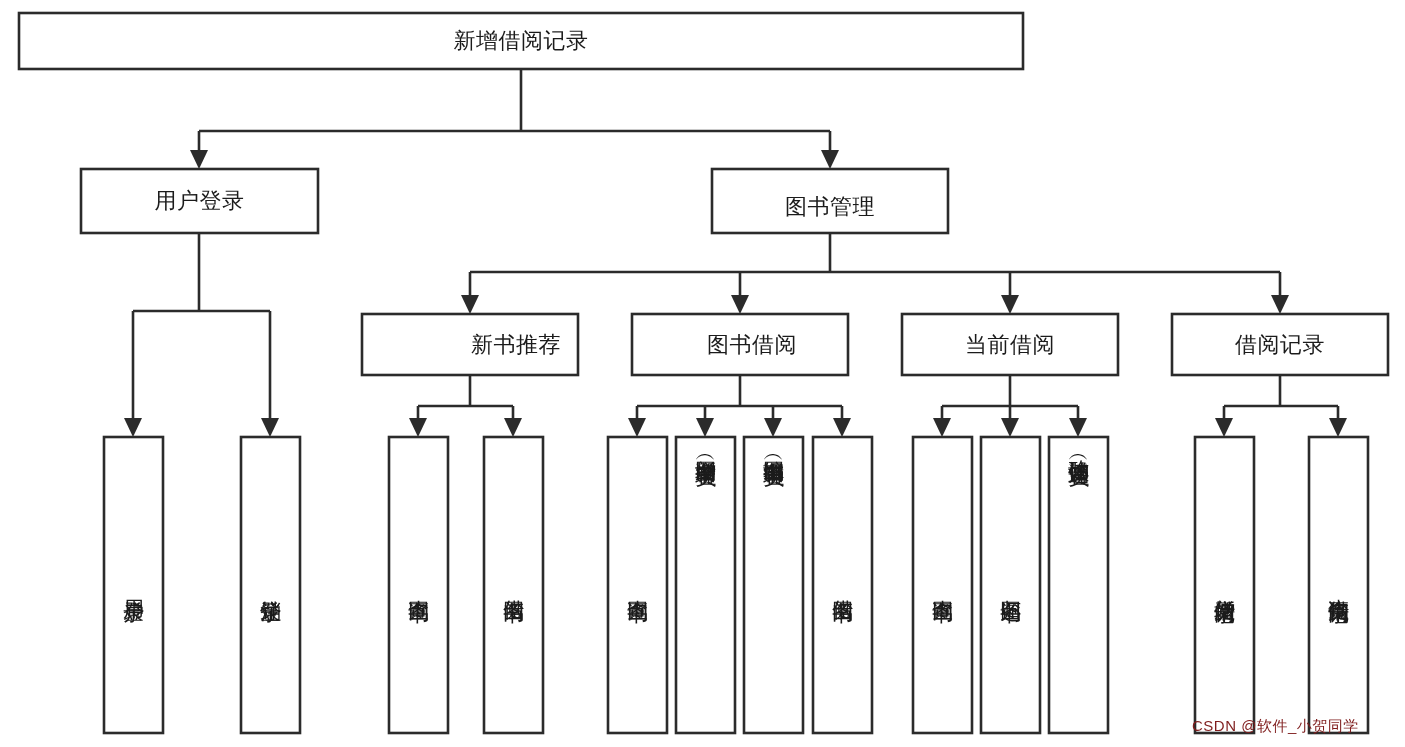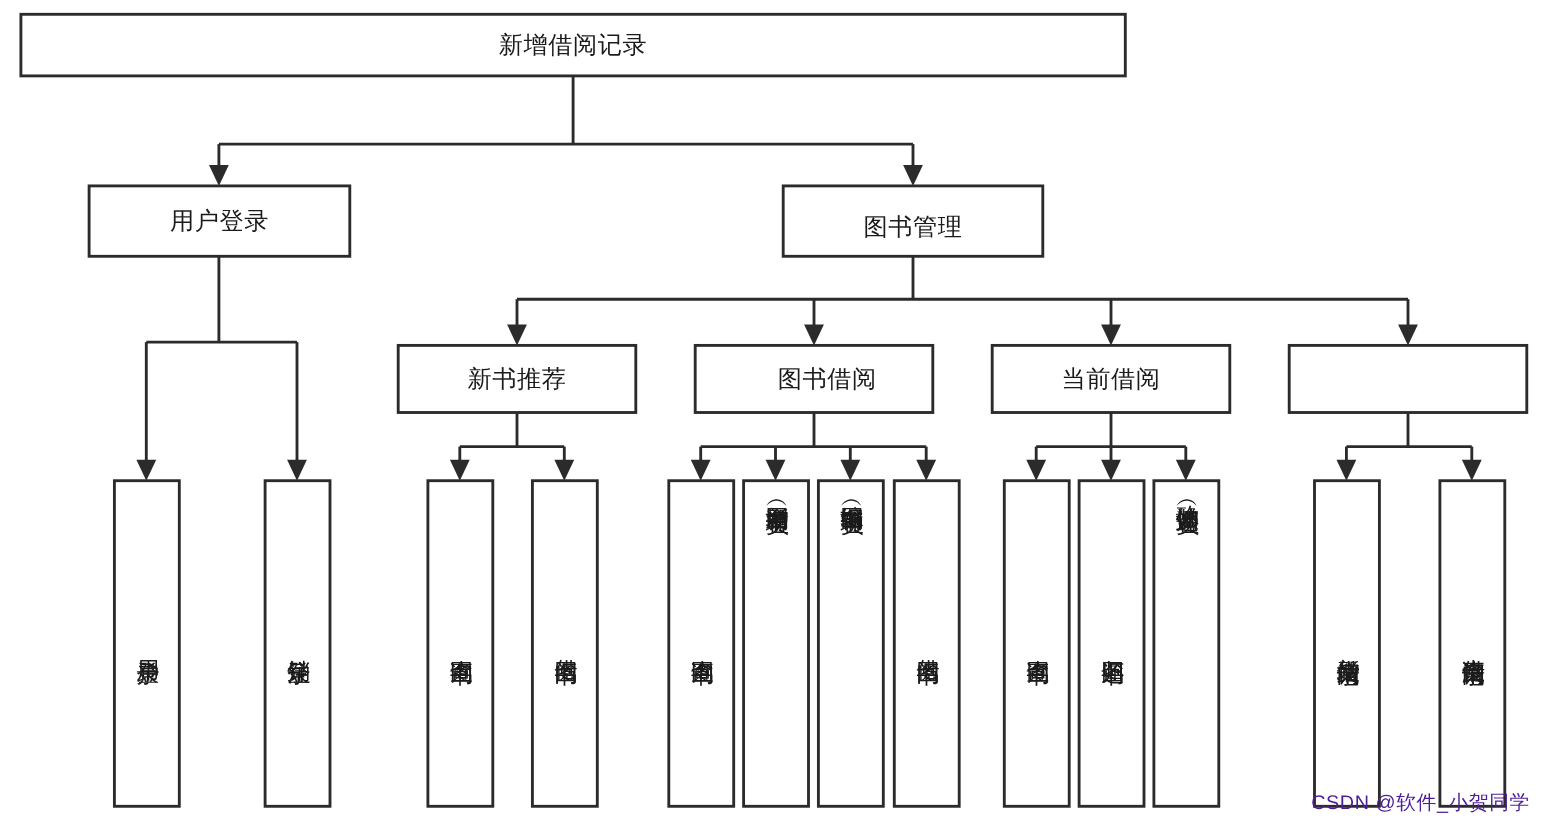--- a/index.html
+++ b/index.html
@@ -61,22 +61,22 @@
     letter-spacing: 1px;
     writing-mode: vertical-rl;
     text-orientation: upright;
     pointer-events: none;
   }
   .node-label-v.align-top {
     justify-content: flex-start;
   }
   .watermark {
     position: absolute;
-    color: #4c1d95;
-    font-size: 18px;
+    color: #7f1d1d;
+    font-size: 15px;
     letter-spacing: 0.5px;
     white-space: nowrap;
     user-select: none;
   }
 </style>
 </head>
 <body>
 
 <div id="stage">
 
@@ -183,26 +183,27 @@
     <rect class="node-box" x="1195" y="437" width="59" height="296"></rect>
     <rect class="node-box" x="1309" y="437" width="59" height="296"></rect>
   </svg>
 
   <div class="node-label-h" style="left:19px; top:13px; width:1004px; height:56px;">新增借阅记录</div>
 
   <div class="node-label-h" style="left:81px; top:169px; width:237px; height:64px;">用户登录</div>
 
   <div class="node-label-h" style="left:712px; top:169px; width:236px; height:76px;">图书管理</div>
 
-  <div class="node-label-h" style="left:362px; top:314px; width:216px; height:61px;">新书推荐</div>
+  <div class="node-label-h" style="left:362px; top:314px; width:216px; height:61px;padding-left:46px;">新书推荐</div>
 
   <div class="node-label-h" style="left:632px; top:314px; width:240px; height:61px;border-radius:11px;">图书借阅</div>
 
   <div class="node-label-h" style="left:902px; top:314px; width:216px; height:61px;font-family:Liberation Serif, serif;">当前借阅</div>
 
+  <div class="node-label-h" style="left:1172px; top:314px; width:216px; height:61px;">借阅记录</div>
 
   <div class="node-label-v" style="left:104px; top:437px; width:59px; height:296px;">用户登录</div>
   <div class="node-label-v" style="left:241px; top:437px; width:59px; height:296px;">注销登录</div>
 
   <div class="node-label-v" style="left:389px; top:437px; width:59px; height:296px;">查询图书</div>
   <div class="node-label-v" style="left:484px; top:437px; width:59px; height:296px;">借阅图书</div>
 
   <div class="node-label-v" style="left:608px; top:437px; width:59px; height:296px;">查询图书</div>
   <div class="node-label-v align-top" style="left:676px; top:443px; width:59px; height:290px;">新增图书（管理员）</div>
   <div class="node-label-v align-top" style="left:744px; top:443px; width:59px; height:290px;">编辑图书（管理员）</div>

